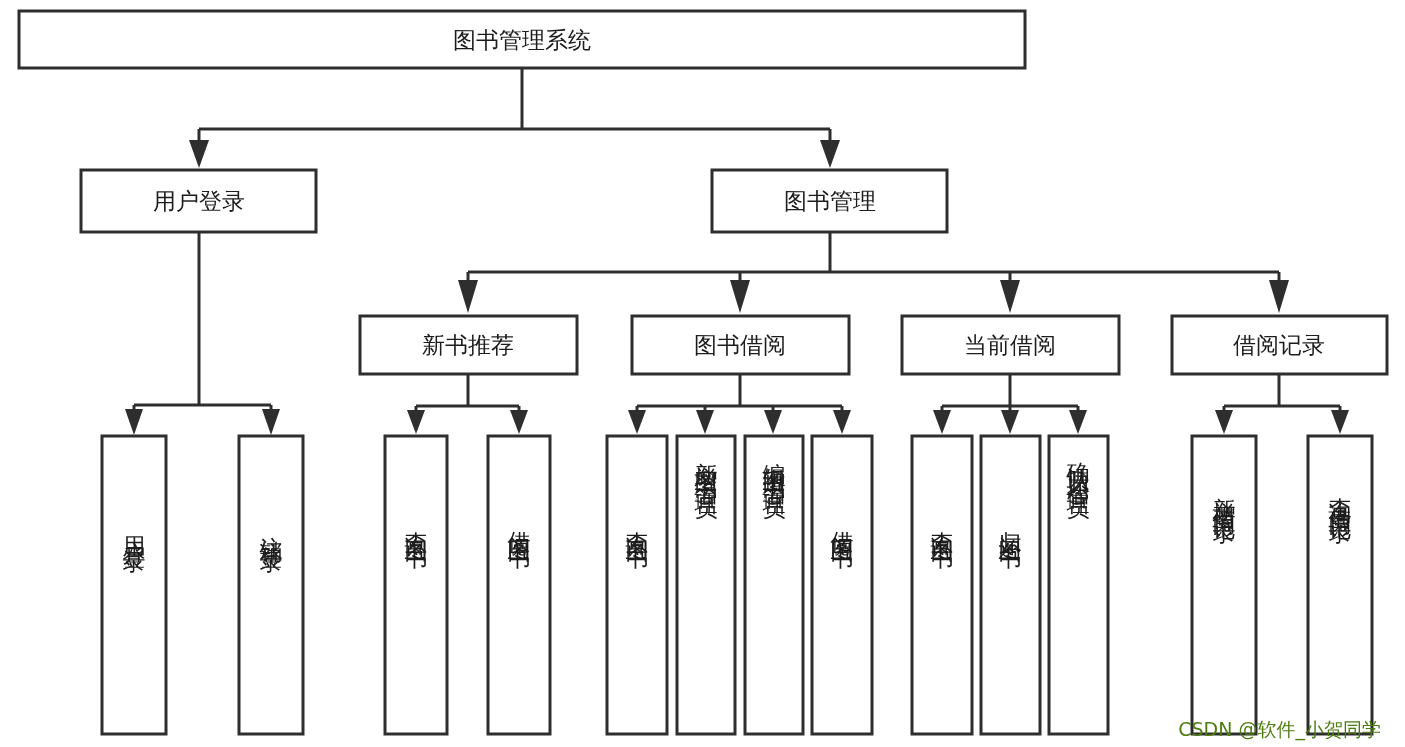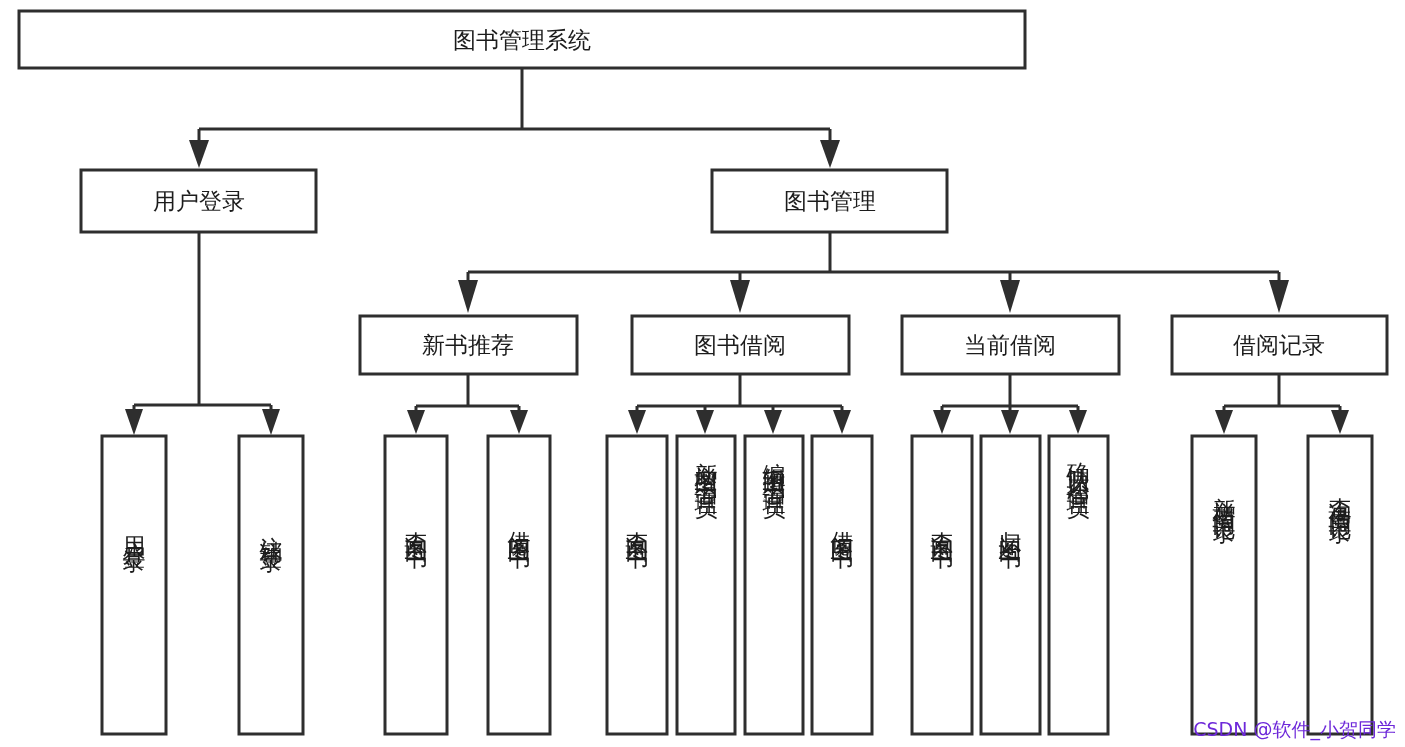--- a/index.html
+++ b/index.html
@@ -56,25 +56,25 @@
     line-height: 1.18;
     color: #1c1c1c;
     letter-spacing: 5px;
     white-space: nowrap;
     transform: translateX(-50%);
     pointer-events: none;
     user-select: none;
   }
   #watermark {
     position: absolute;
-    right: 9px;
+    right: 24px;
     bottom: 4px;
     font-family: "DejaVu Sans", "Liberation Sans", sans-serif;
     font-size: 19px;
-    color: #6d28d9;
+    color: #4d7c0f;
     white-space: nowrap;
     user-select: none;
   }
 </style>
 </head>
 <body>
 
 <div id="stage">
 
   <svg id="diagram-svg" viewBox="0 0 1405 747">

